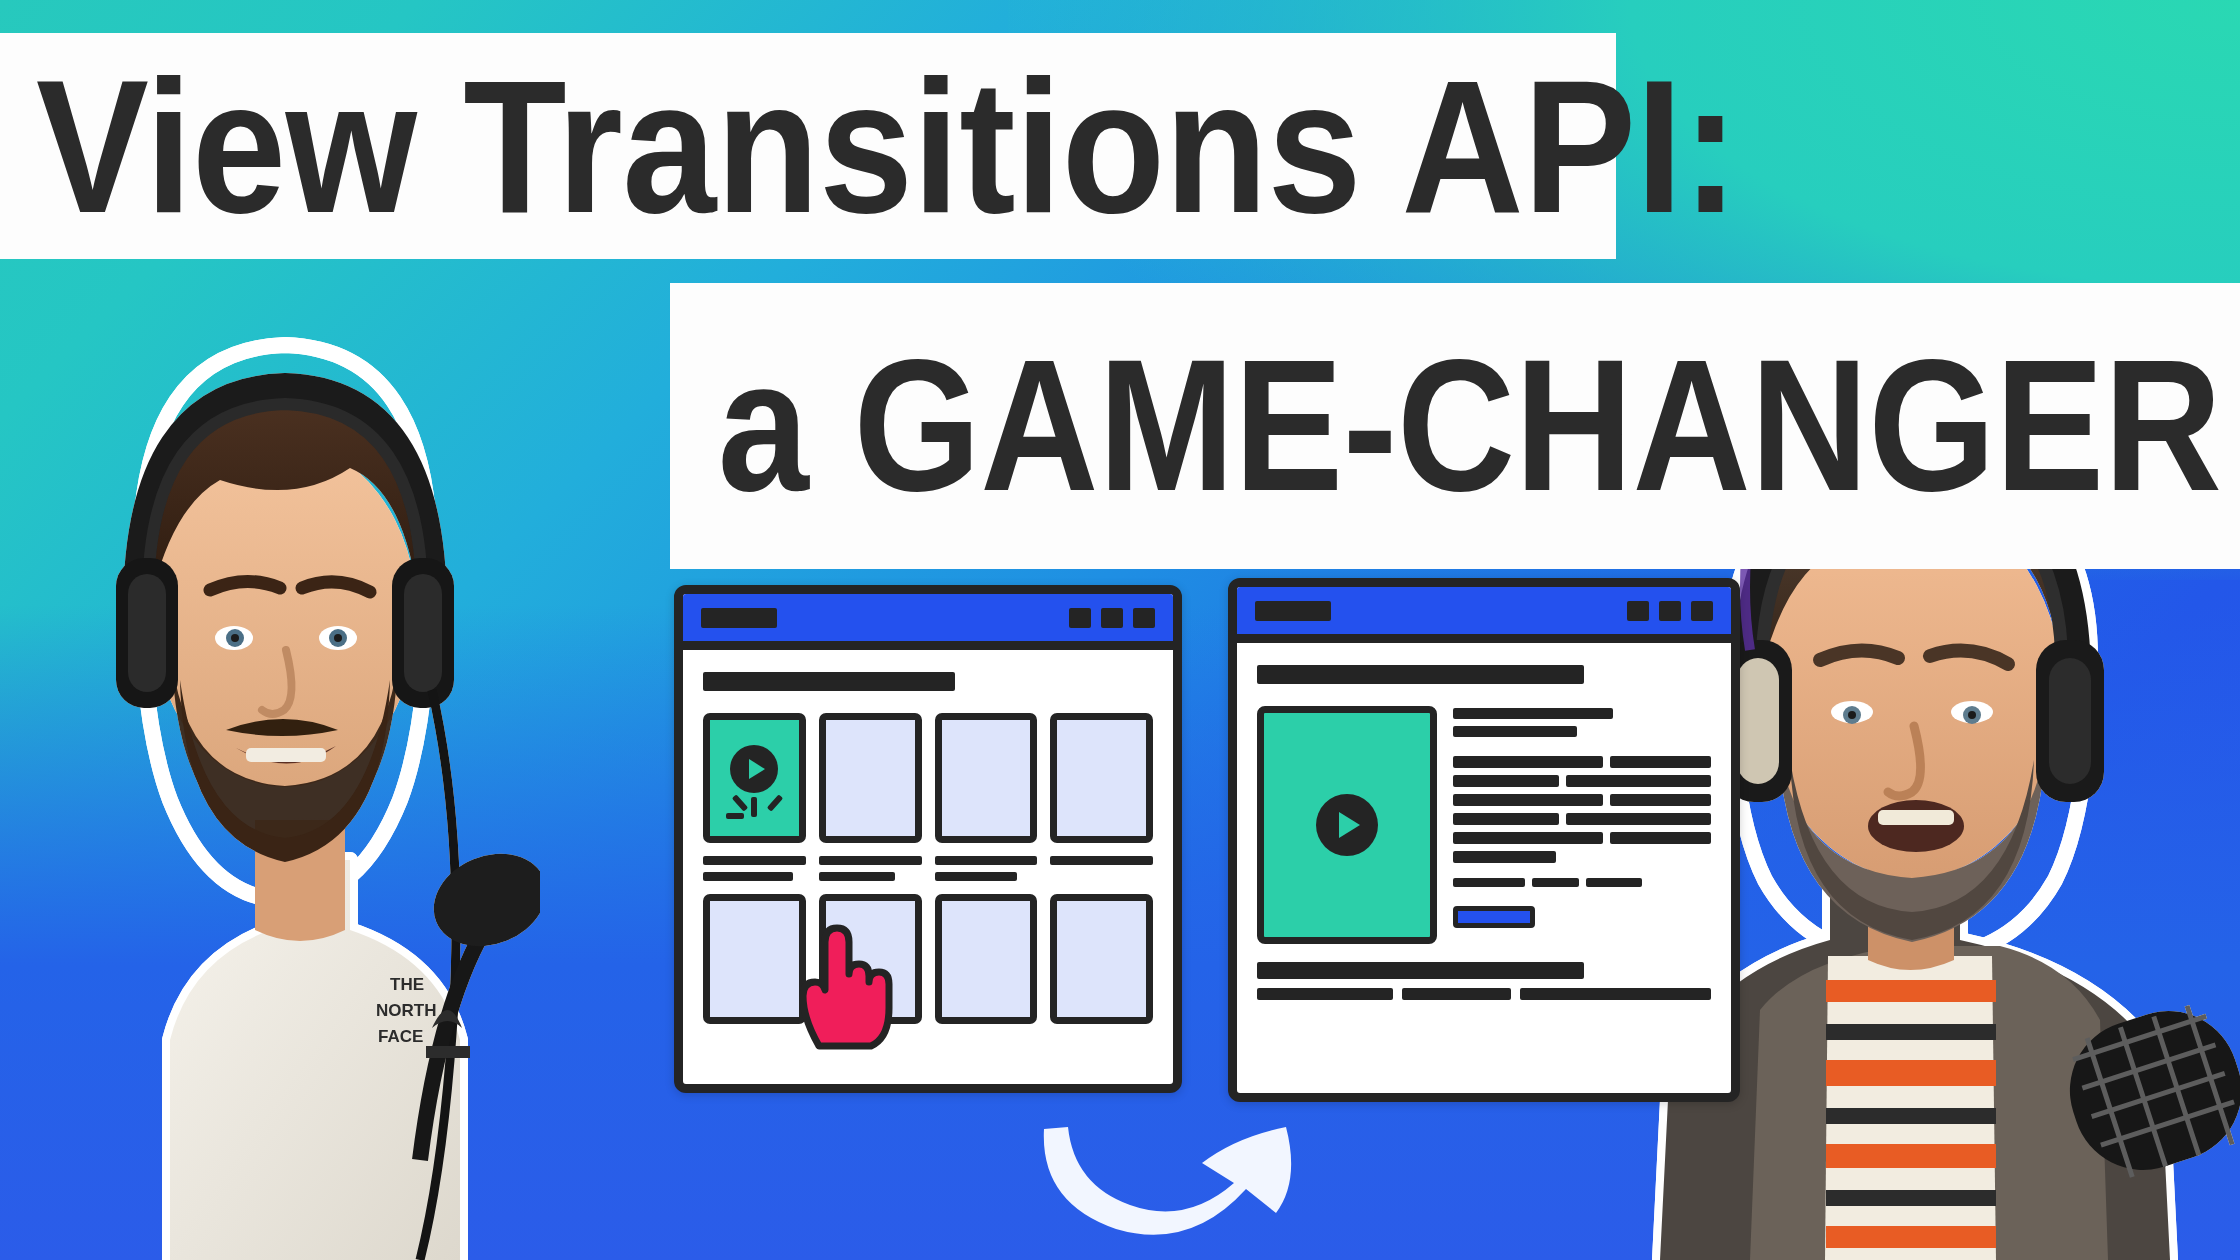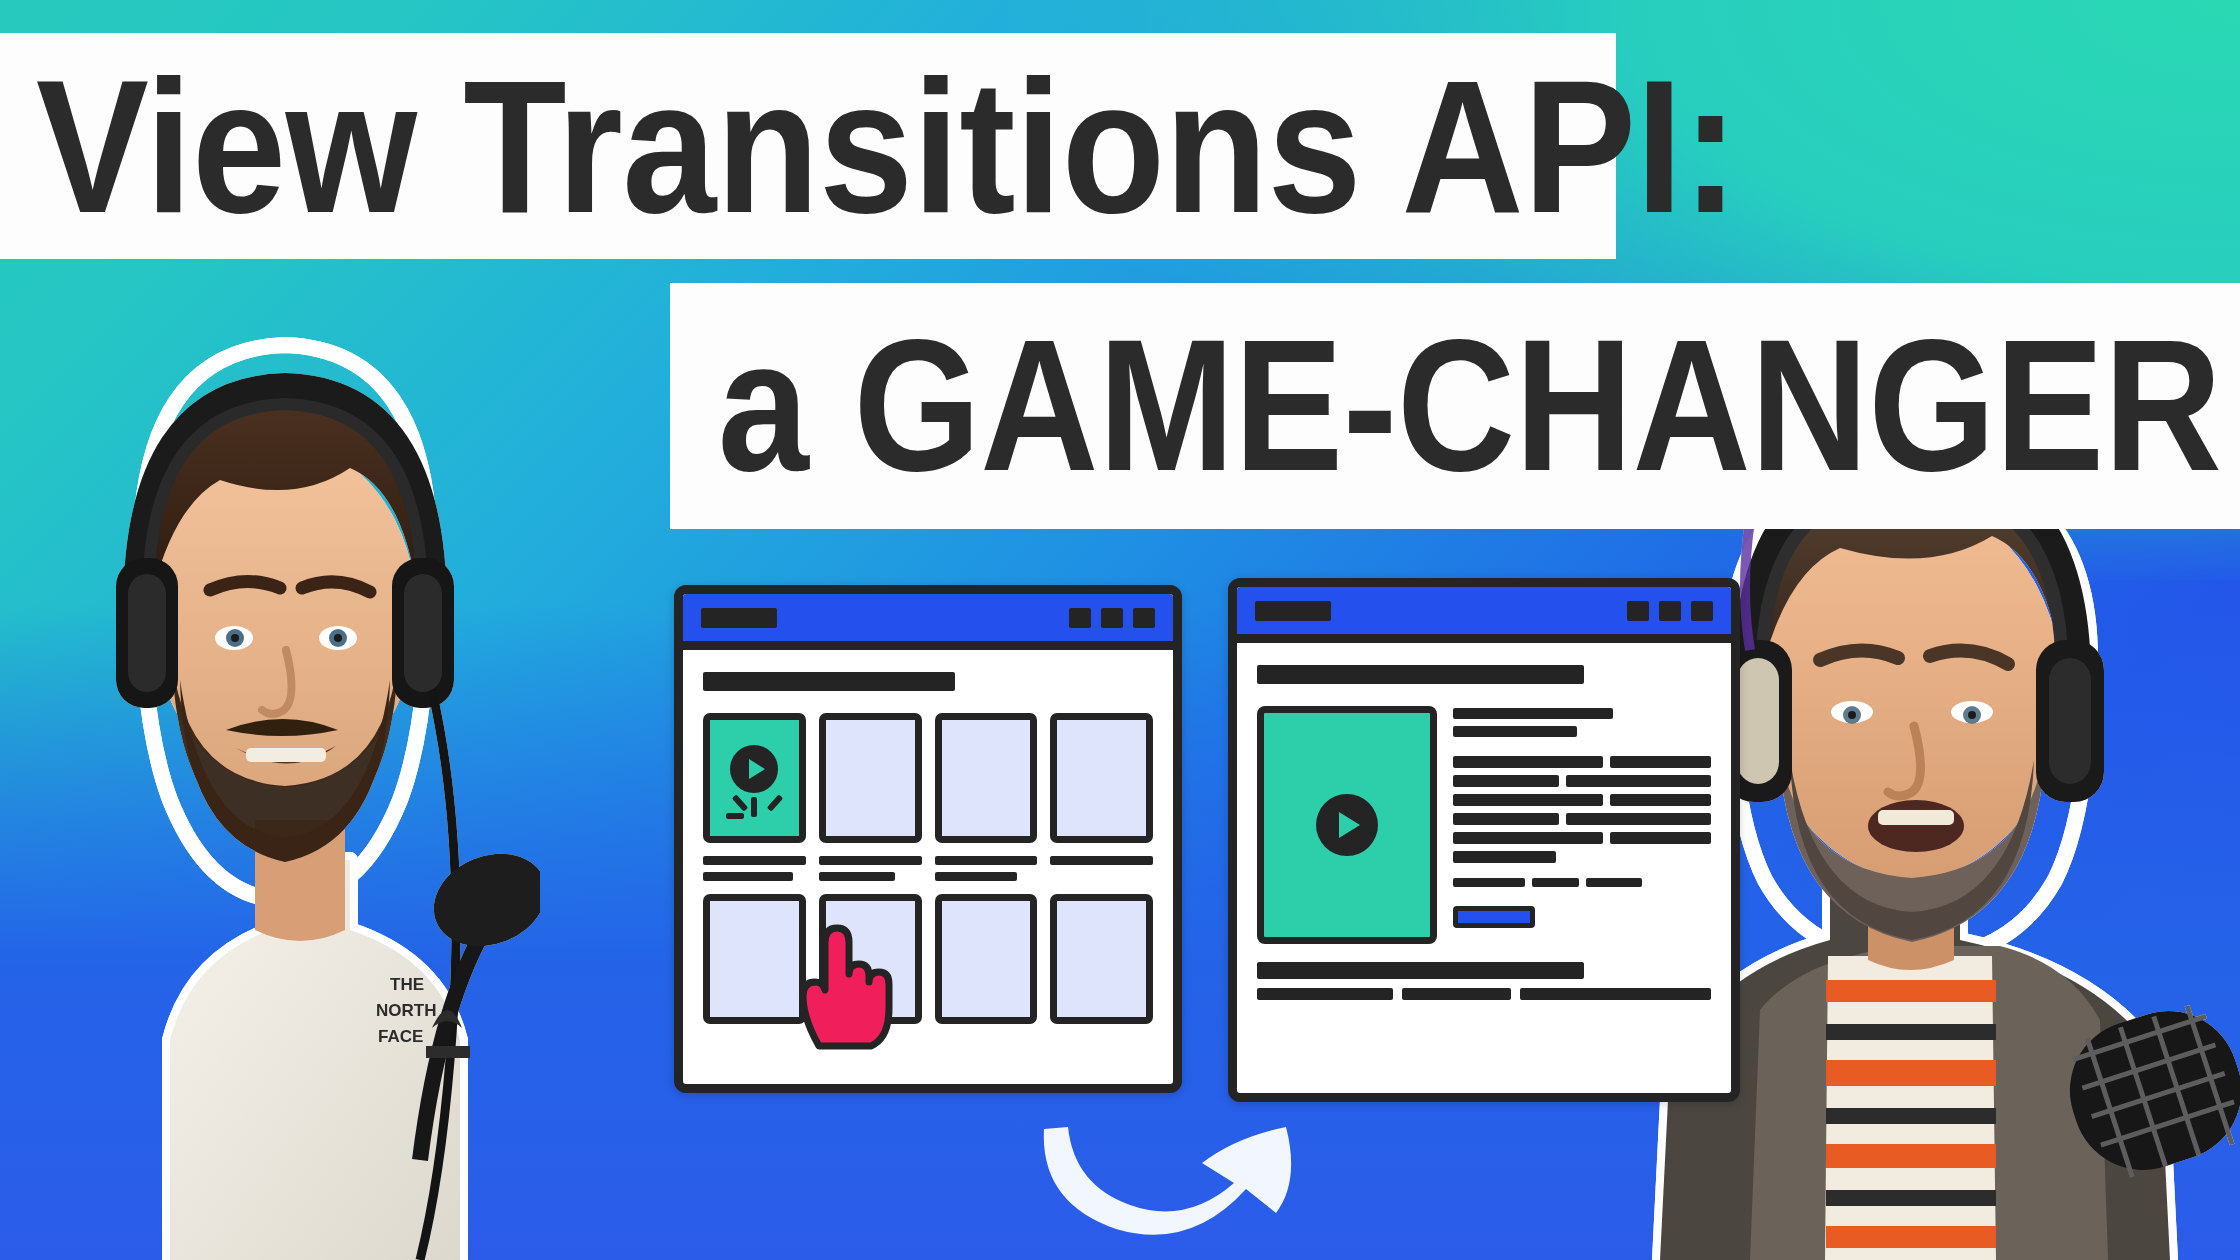--- a/index.html
+++ b/index.html
@@ -33,21 +33,21 @@
   }
 
   
   .banner {
     position:absolute;
     background:#fdfdfd;
     display:flex; align-items:center;
     z-index:40;
   }
   .banner-1 { left:0; top:33px; width:1616px; height:226px; }
-  .banner-2 { left:670px; top:283px; width:1570px; height:246px; justify-content:flex-end; }
+  .banner-2 { left:670px; top:283px; width:1570px; height:286px; justify-content:flex-end; }
 
   .title-line {
     color:#2b2b2b;
     font-weight:bold;
     letter-spacing:-0.5px;
     white-space:nowrap;
     line-height:1;
   }
   .title-1 {
     font-size:182px;

